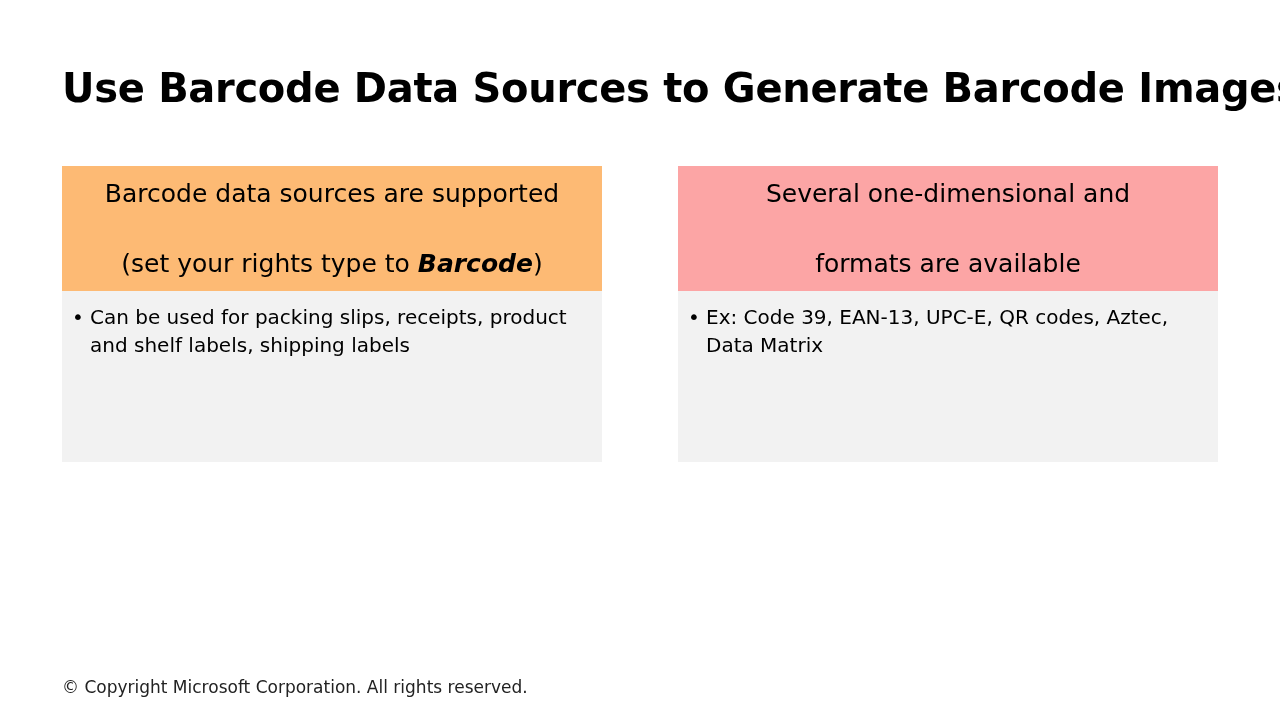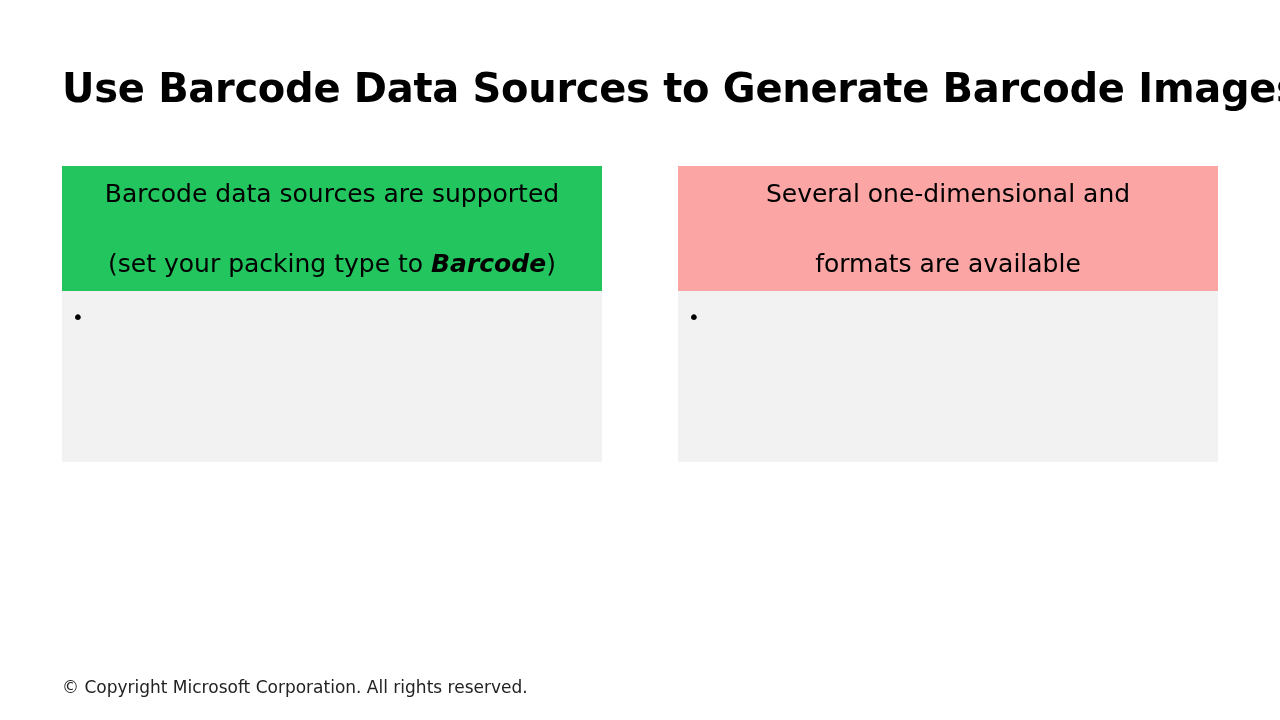--- a/index.html
+++ b/index.html
@@ -32,46 +32,48 @@
       position: absolute; left: 62px; top: 677px; font-size: 17px; color: #222;
       white-space: nowrap;
     }
   </style>
 </head>
 <body>
 
 <h1 class="title">Use Barcode Data Sources to Generate Barcode Images</h1>
 
 <div class="card left">
-  <div class="card-head" style="background:#22c55e;">
+  <div class="card-head" style="background:#fdba74;">
     <div>
       <span>Barcode data sources are supported</span><br>
       <br>
-      <span>(set your packing type to </span><b><i>Barcode</i></b><span>)</span>
+      <span>(set your rights type to </span><b><i>Barcode</i></b><span>)</span>
     </div>
   </div>
   <div class="card-body">
     <ul>
       <li>
         <span class="bullet">•</span>
+        <span>Can be used for packing slips, receipts, product and shelf labels, shipping labels</span>
       </li>
     </ul>
   </div>
 </div>
 
 <div class="card right">
   <div class="card-head" style="background:#fca5a5;">
     <div>
       <span>Several one-dimensional and</span><br>
       <br>
       <span>formats are available</span>
     </div>
   </div>
   <div class="card-body">
     <ul>
       <li>
         <span class="bullet">•</span>
+        <span>Ex: Code 39, EAN-13, UPC-E, QR codes, Aztec, Data Matrix</span>
       </li>
     </ul>
   </div>
 </div>
 
 <div class="footer">© Copyright Microsoft Corporation. All rights reserved.</div>
 
 </body></html>

